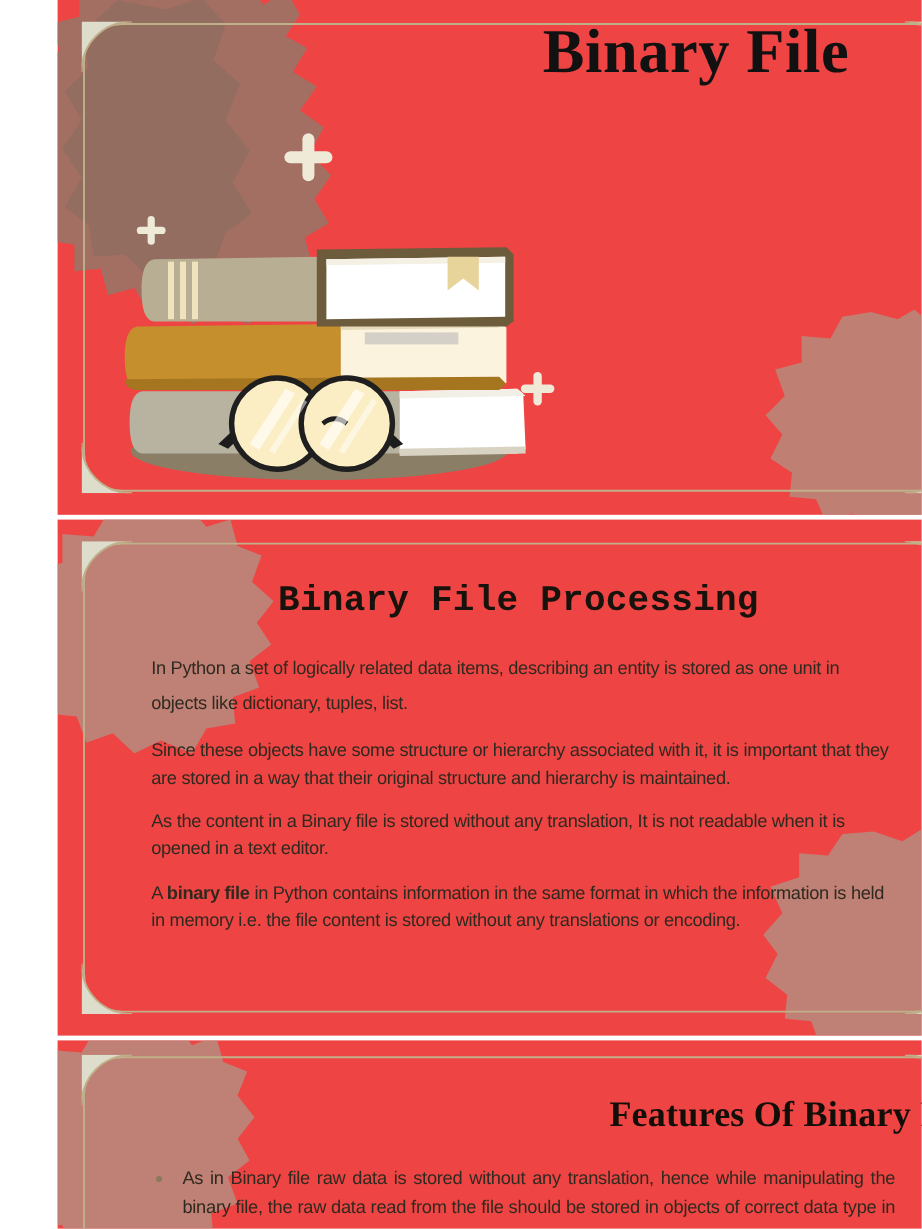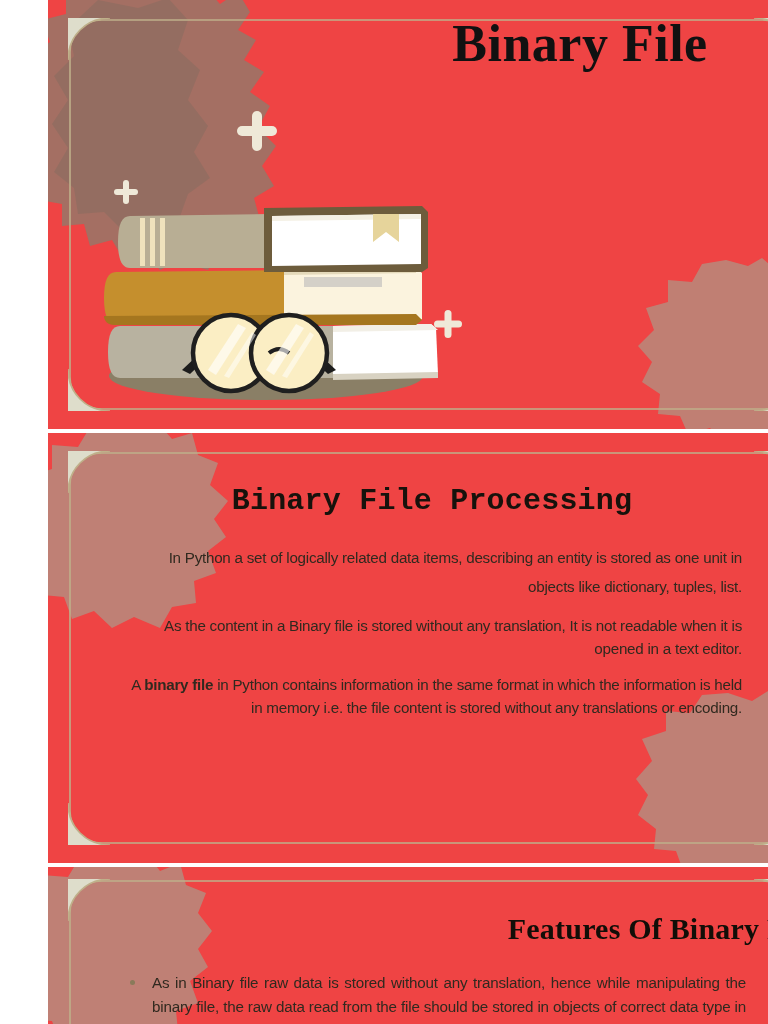--- a/index.html
+++ b/index.html
@@ -105,21 +105,20 @@
     z-index: 6;
     margin: 14px 74px 0 78px;
     color: #30291f;
   }
   .body-copy p {
     margin: 0 0 13px 0;
     font-family: "Liberation Sans", sans-serif;
     font-size: 15.2px;
     line-height: 1.52;
     letter-spacing: -0.25px;
-    text-align: right;
   }
   .body-copy p.loose { line-height: 1.92; }
   .body-copy b { font-weight: 700; }
 
   
   .section-title-3 {
     position: relative;
     z-index: 6;
     text-align: right;
     font-family: "Liberation Serif", serif;
@@ -296,20 +295,21 @@
         <path fill="none" stroke="#bfb08a" stroke-width="1.6" d="M0 352 C0 376 18 394 42 394"></path>
         <path fill="#deddcb" stroke="none" d="M728 394 L686 394 C710 394 728 376 728 352 Z"></path>
         <path fill="none" stroke="#bfb08a" stroke-width="1.6" d="M728 352 C728 376 710 394 686 394"></path>
       </svg>
     </div>
 
     <h2 class="section-title">Binary File Processing</h2>
 
     <div class="body-copy" id="slide2-body">
         <p class="loose"><span>In Python a set of logically related data items, describing an entity is stored as one unit in objects like dictionary, tuples, list.</span></p>
+        <p><span>Since these objects have some structure or hierarchy associated with it, it is important that they are stored in a way that their original structure and hierarchy is maintained.</span></p>
         <p><span>As the content in a Binary file is stored without any translation, It is not readable when it is opened in a text editor.</span></p>
         <p><span>A </span><b>binary file</b><span> in Python contains information in the same format in which the information is held in memory i.e. the file content is stored without any translations or encoding.</span></p>
       </div>
   </section>
 
   <div class="gap"></div>
 
   <section class="slide slide-3">
 
     <div class="splotch" style="left:-36px; top:-14px; width:200px; height:200px;">

